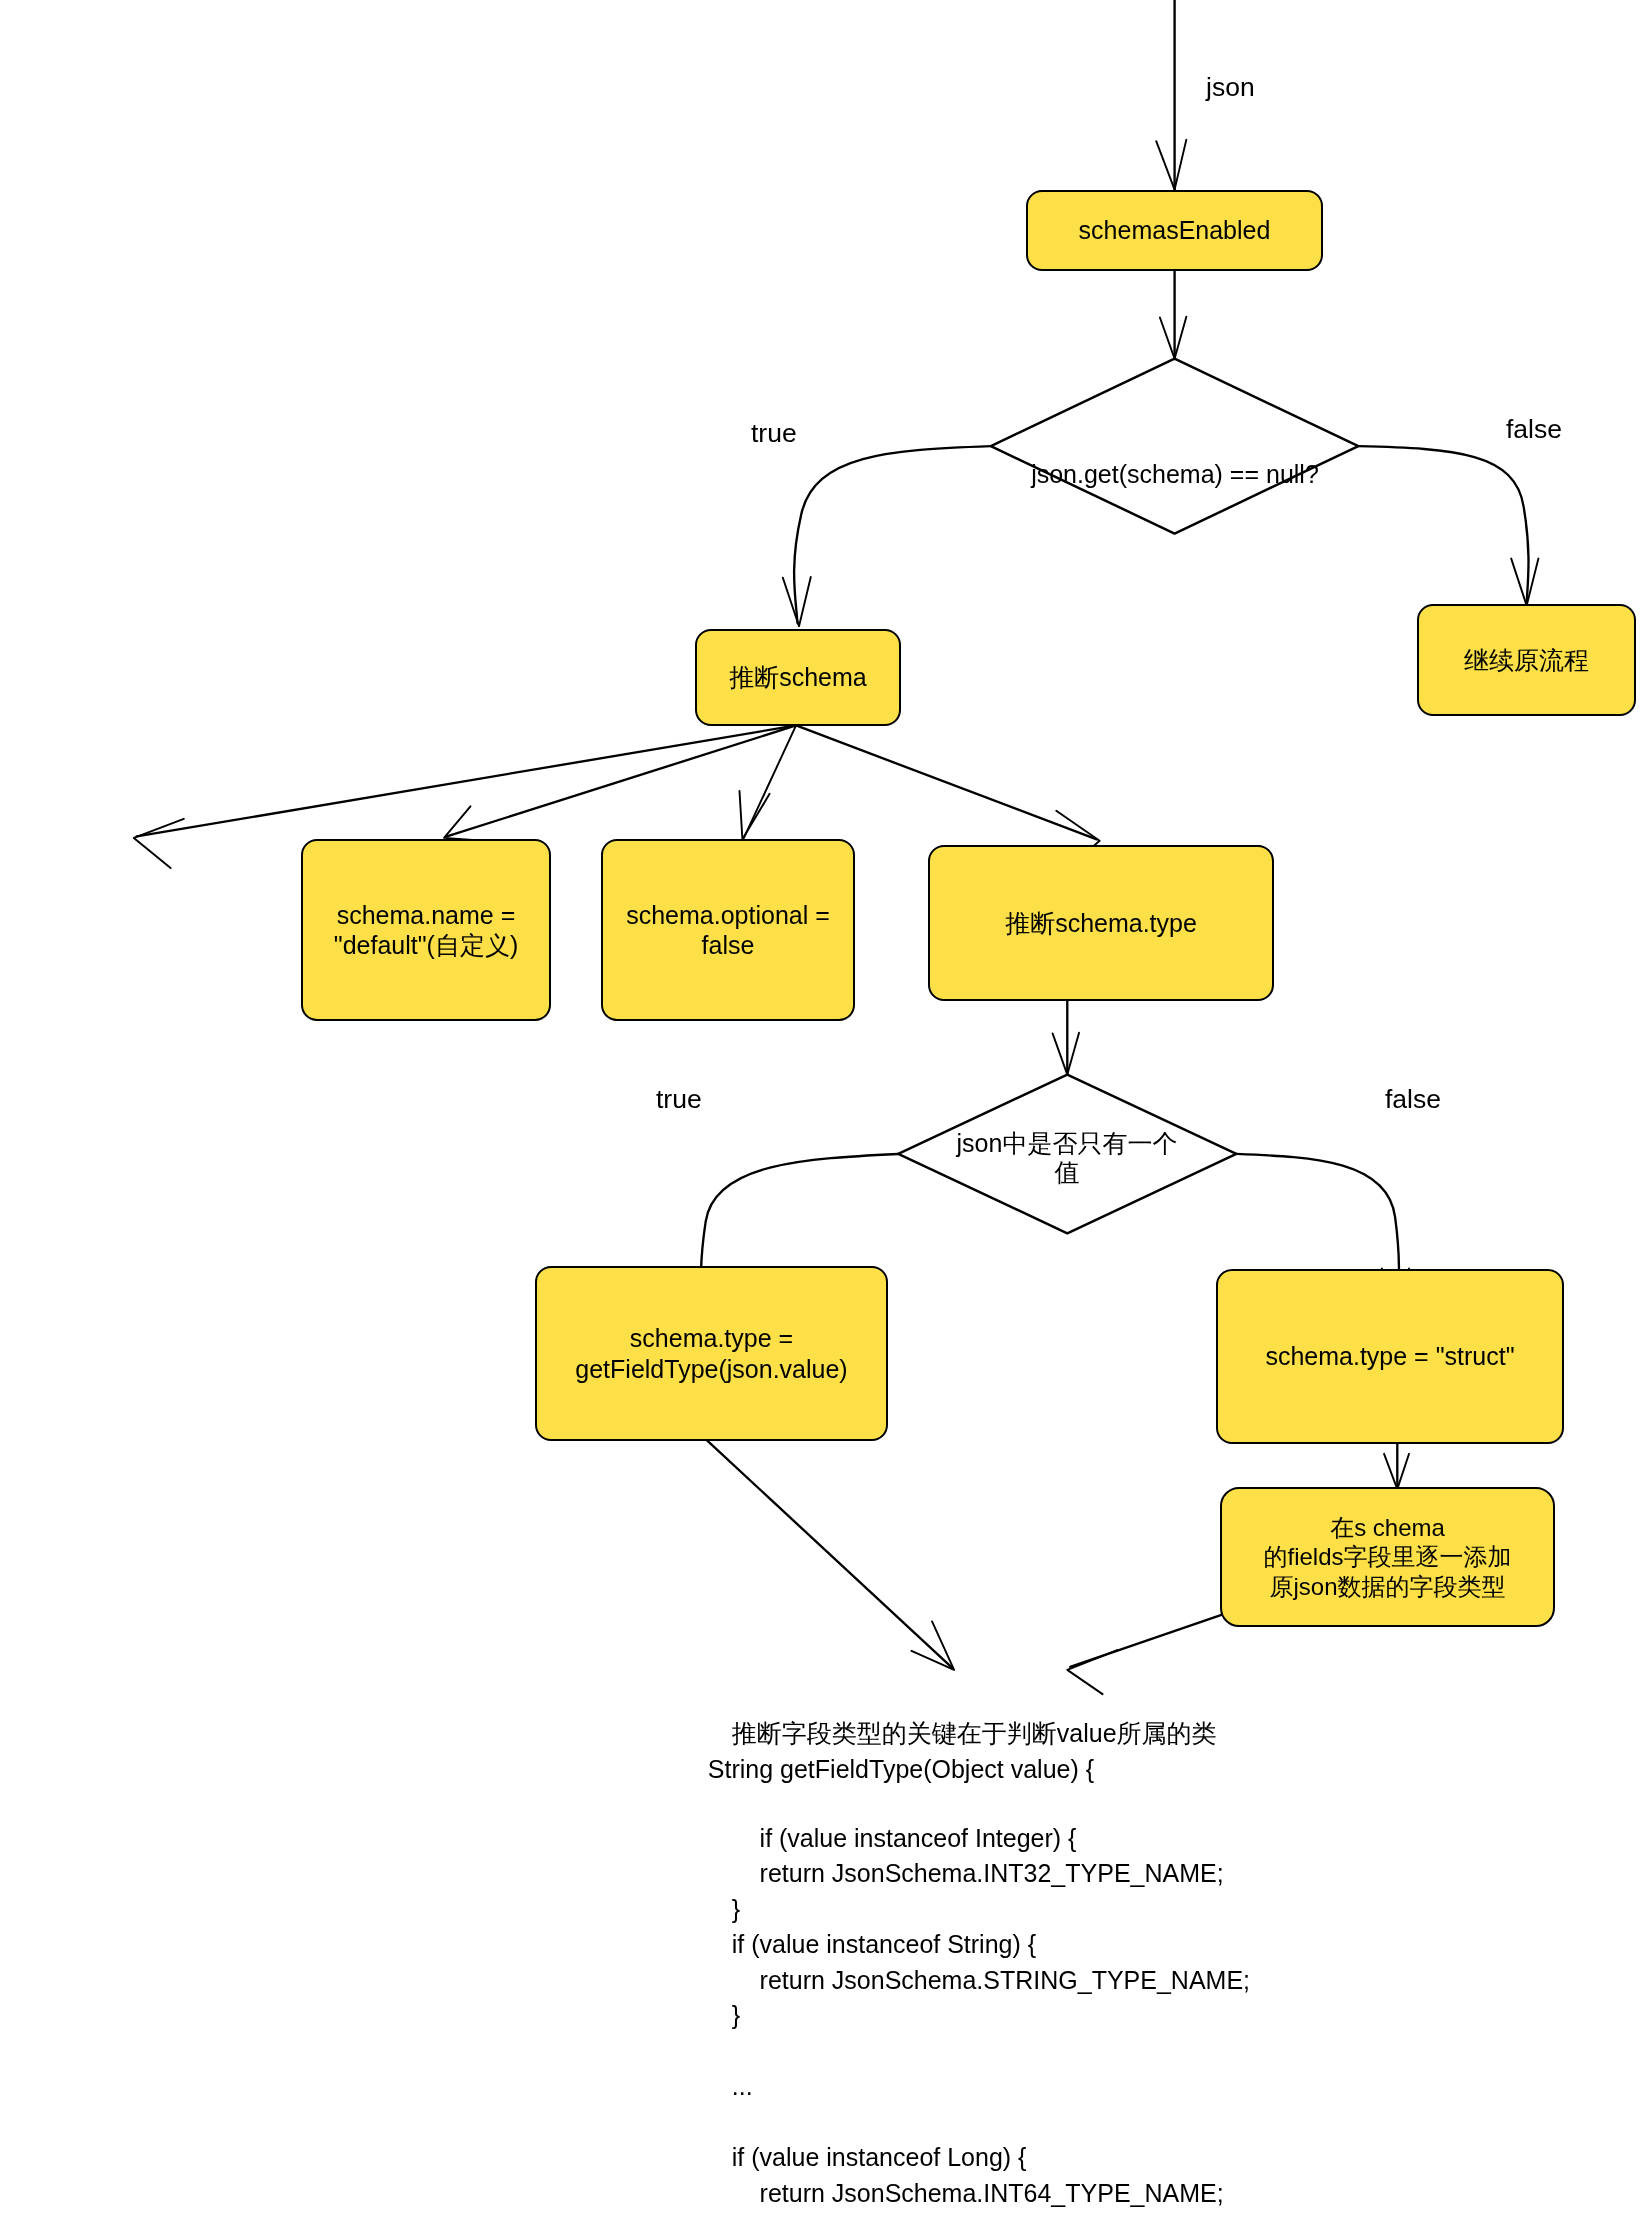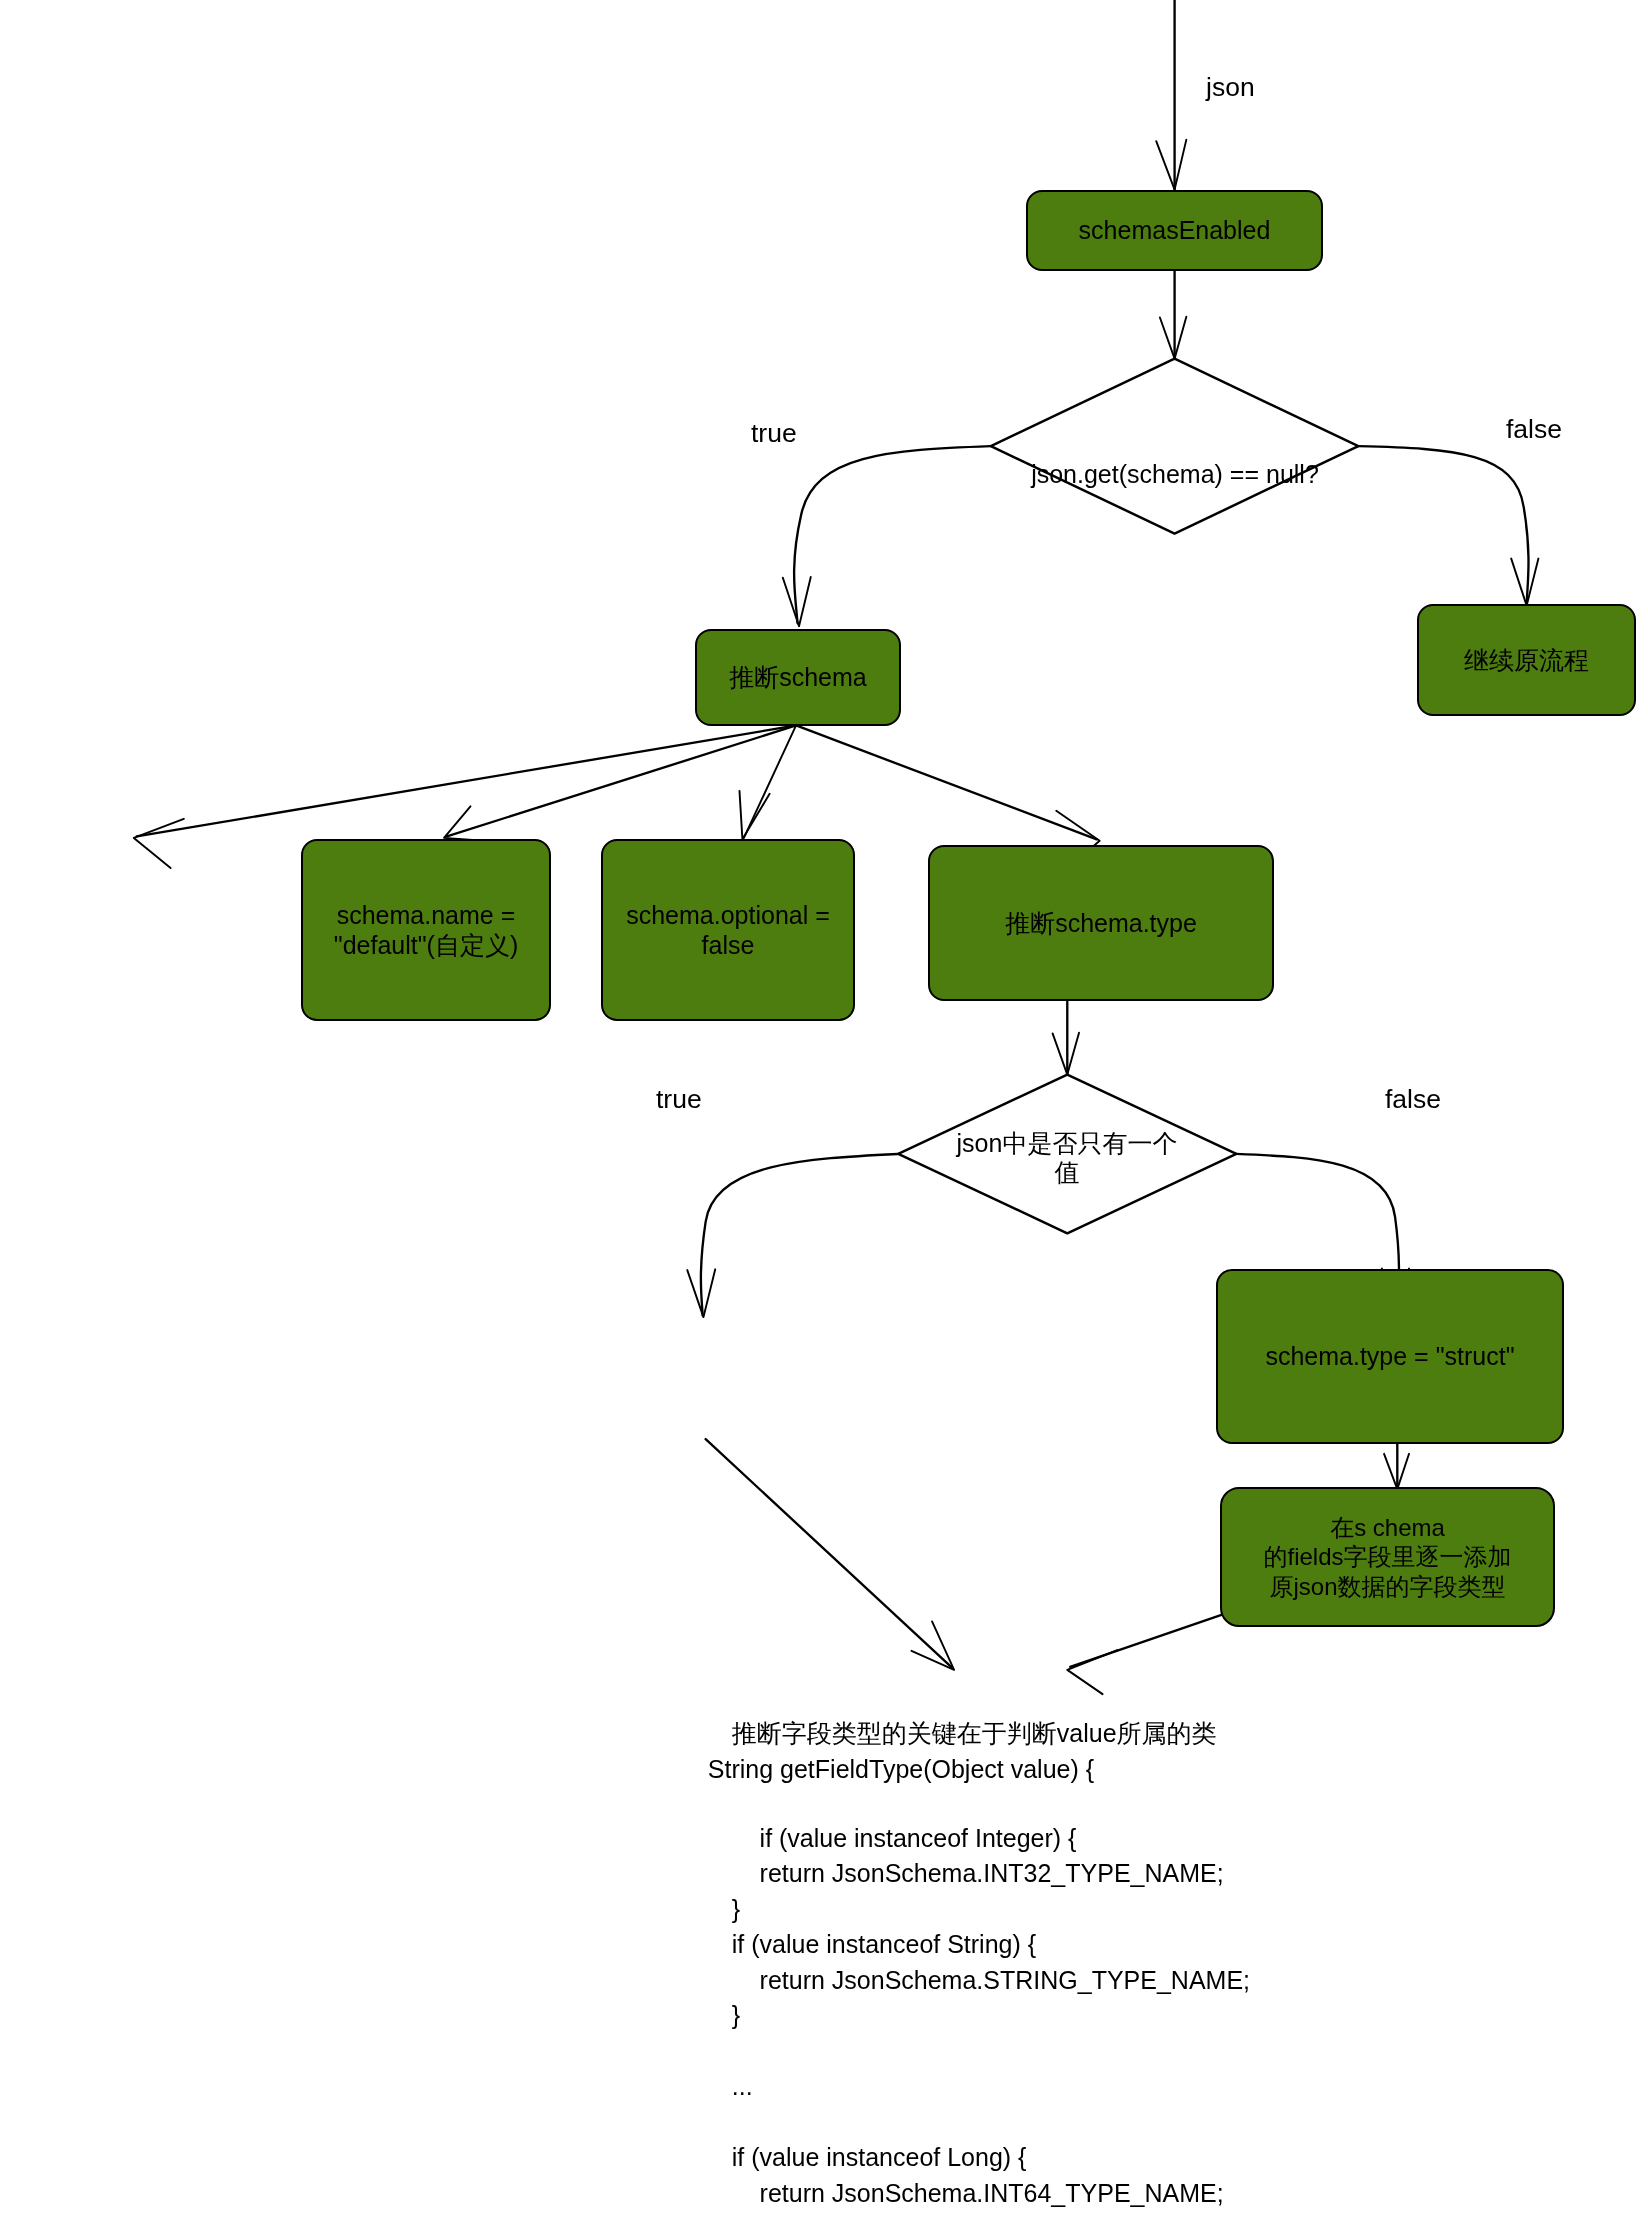--- a/index.html
+++ b/index.html
@@ -41,21 +41,21 @@
   }
   .node {
     position: absolute;
     box-sizing: border-box;
     display: flex;
     align-items: center;
     justify-content: center;
     text-align: center;
     border: 2.5px solid #000000;
     border-radius: 16px;
-    background: #4d7c0f;
+    background: #fde047;
     line-height: 1.22;
     font-size: 25px;
     padding: 2.9px 7.4px;
     white-space: pre-line;
   }
   .edge-label {
     position: absolute;
     font-size: 26.5px;
     line-height: 1;
     color: #000000;
@@ -161,20 +161,24 @@
 
   <div class="node" style="left:904px; top:845px; width:346px; height:156px;margin-left:24px;">
     <span>推断schema.type</span>
   </div>
 
   <div class="diamond-label" style="left:898px; top:1099px; width:338px;">
     <span>json中是否只有一个
 值</span>
   </div>
 
+  <div class="node" style="left:535px; top:1266px; width:353px; height:175px;">
+    <span>schema.type =
+getFieldType(json.value)</span>
+  </div>
 
   <div class="node" style="left:1216px; top:1269px; width:348px; height:175px;">
     <span>schema.type = "struct"</span>
   </div>
 
   <div class="node" style="left:1220px; top:1442px; width:335px; height:140px; font-size:24px; border-radius:19px;margin-top:45px;">
     <span>在s chema
 的fields字段里逐一添加
 原json数据的字段类型</span>
   </div>

